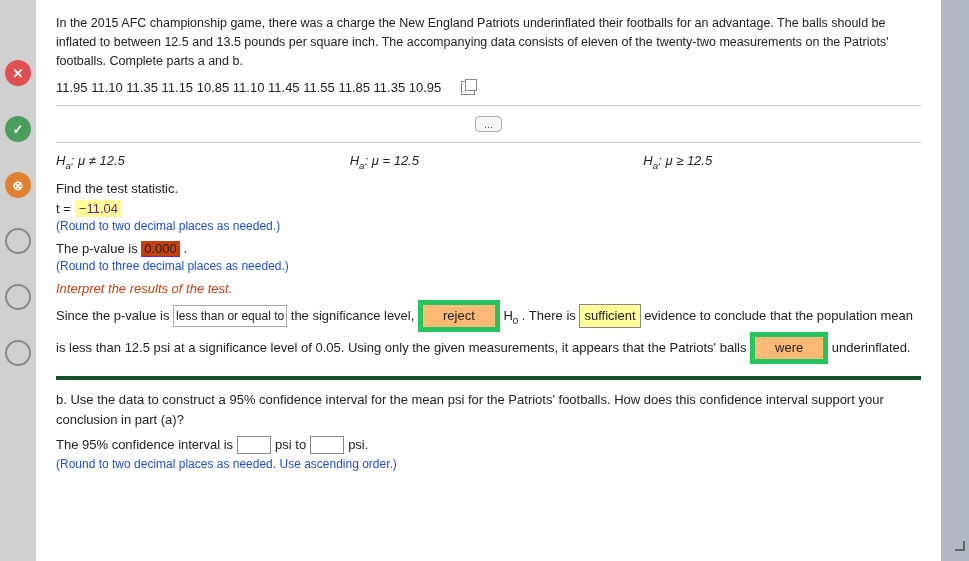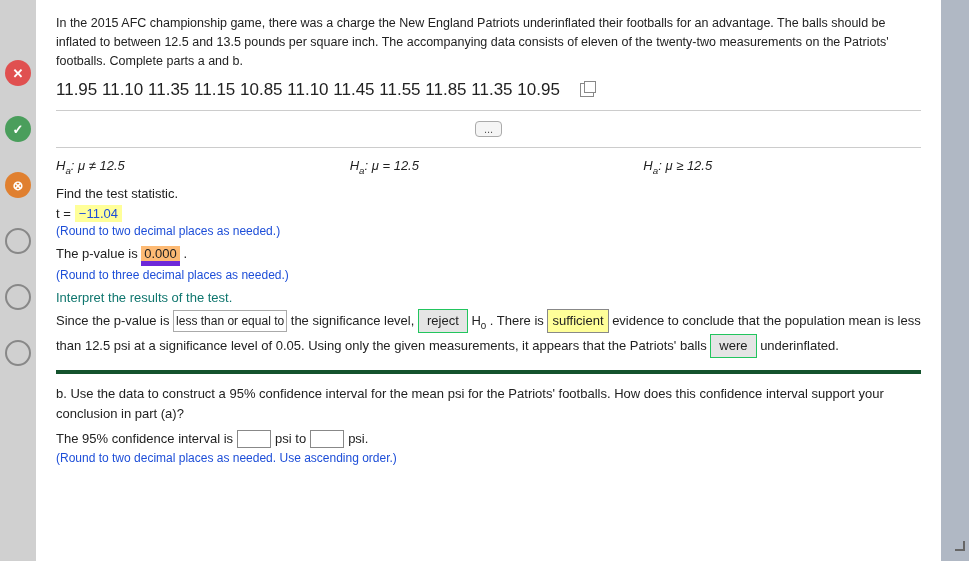--- a/index.html
+++ b/index.html
@@ -58,21 +58,21 @@
     
     .description {
       font-size: 12.5px;
       color: #222;
       line-height: 1.5;
       margin-bottom: 10px;
     }
 
     
     .data-row {
-      font-size: 17px;
+      font-size: 13px;
       color: #222;
       margin-bottom: 4px;
       display: flex;
       align-items: center;
       gap: 20px;
     }
     .copy-icon {
       width: 14px;
       height: 14px;
       border: 1px solid #888;
@@ -151,71 +151,72 @@
     }
     .t-label {
       font-size: 13px;
       color: #222;
     }
     .t-value-box {
       background: #ffff99;
       border: none;
       font-size: 13px;
       padding: 1px 4px;
-      color: #1d4ed8;
+      color: #701a75;
     }
     .round-note {
       font-size: 12px;
       color: #1d4ed8;
       margin-bottom: 8px;
     }
 
     
     .pvalue-row {
       font-size: 13px;
       color: #222;
       margin-bottom: 2px;
     }
     .pvalue-box {
-      background: #fdba74;
+      background: #c2410c;
       font-size: 13px;
       padding: 0 3px;
-      border-bottom: 5px solid #6d28d9;
+      border-bottom: 1px solid #6d28d9;
       display: inline-block;
       text-align: center;
     }
 
     
     .interpret-label {
       font-size: 13px;
-      color: #0f766e;
+      color: #c2410c;
       margin: 8px 0 4px 0;
+      font-style: italic;
     }
 
     
     .since-row {
       font-size: 13px;
       color: #222;
       line-height: 1.7;
     }
     .inline-select {
       border: 1px solid #aaa;
       background: white;
       padding: 0 2px;
       font-size: 12px;
       color: #222;
       display: inline-block;
       min-width: 60px;
       text-align: center;
       cursor: pointer;
     }
     .inline-box {
-      border: 1px solid #22c55e;
-      background: #e5e5e5;
-      padding: 0 8px;
+      border: 5px solid #22c55e;
+      background: #fdba74;
+      padding: 0 20px;
       font-size: 13px;
       display: inline-block;
       min-width: 45px;
       text-align: center;
     }
     .inline-box-yellow {
       border: 1px solid #888;
       background: #ffff99;
       padding: 0 4px;
       font-size: 13px;

